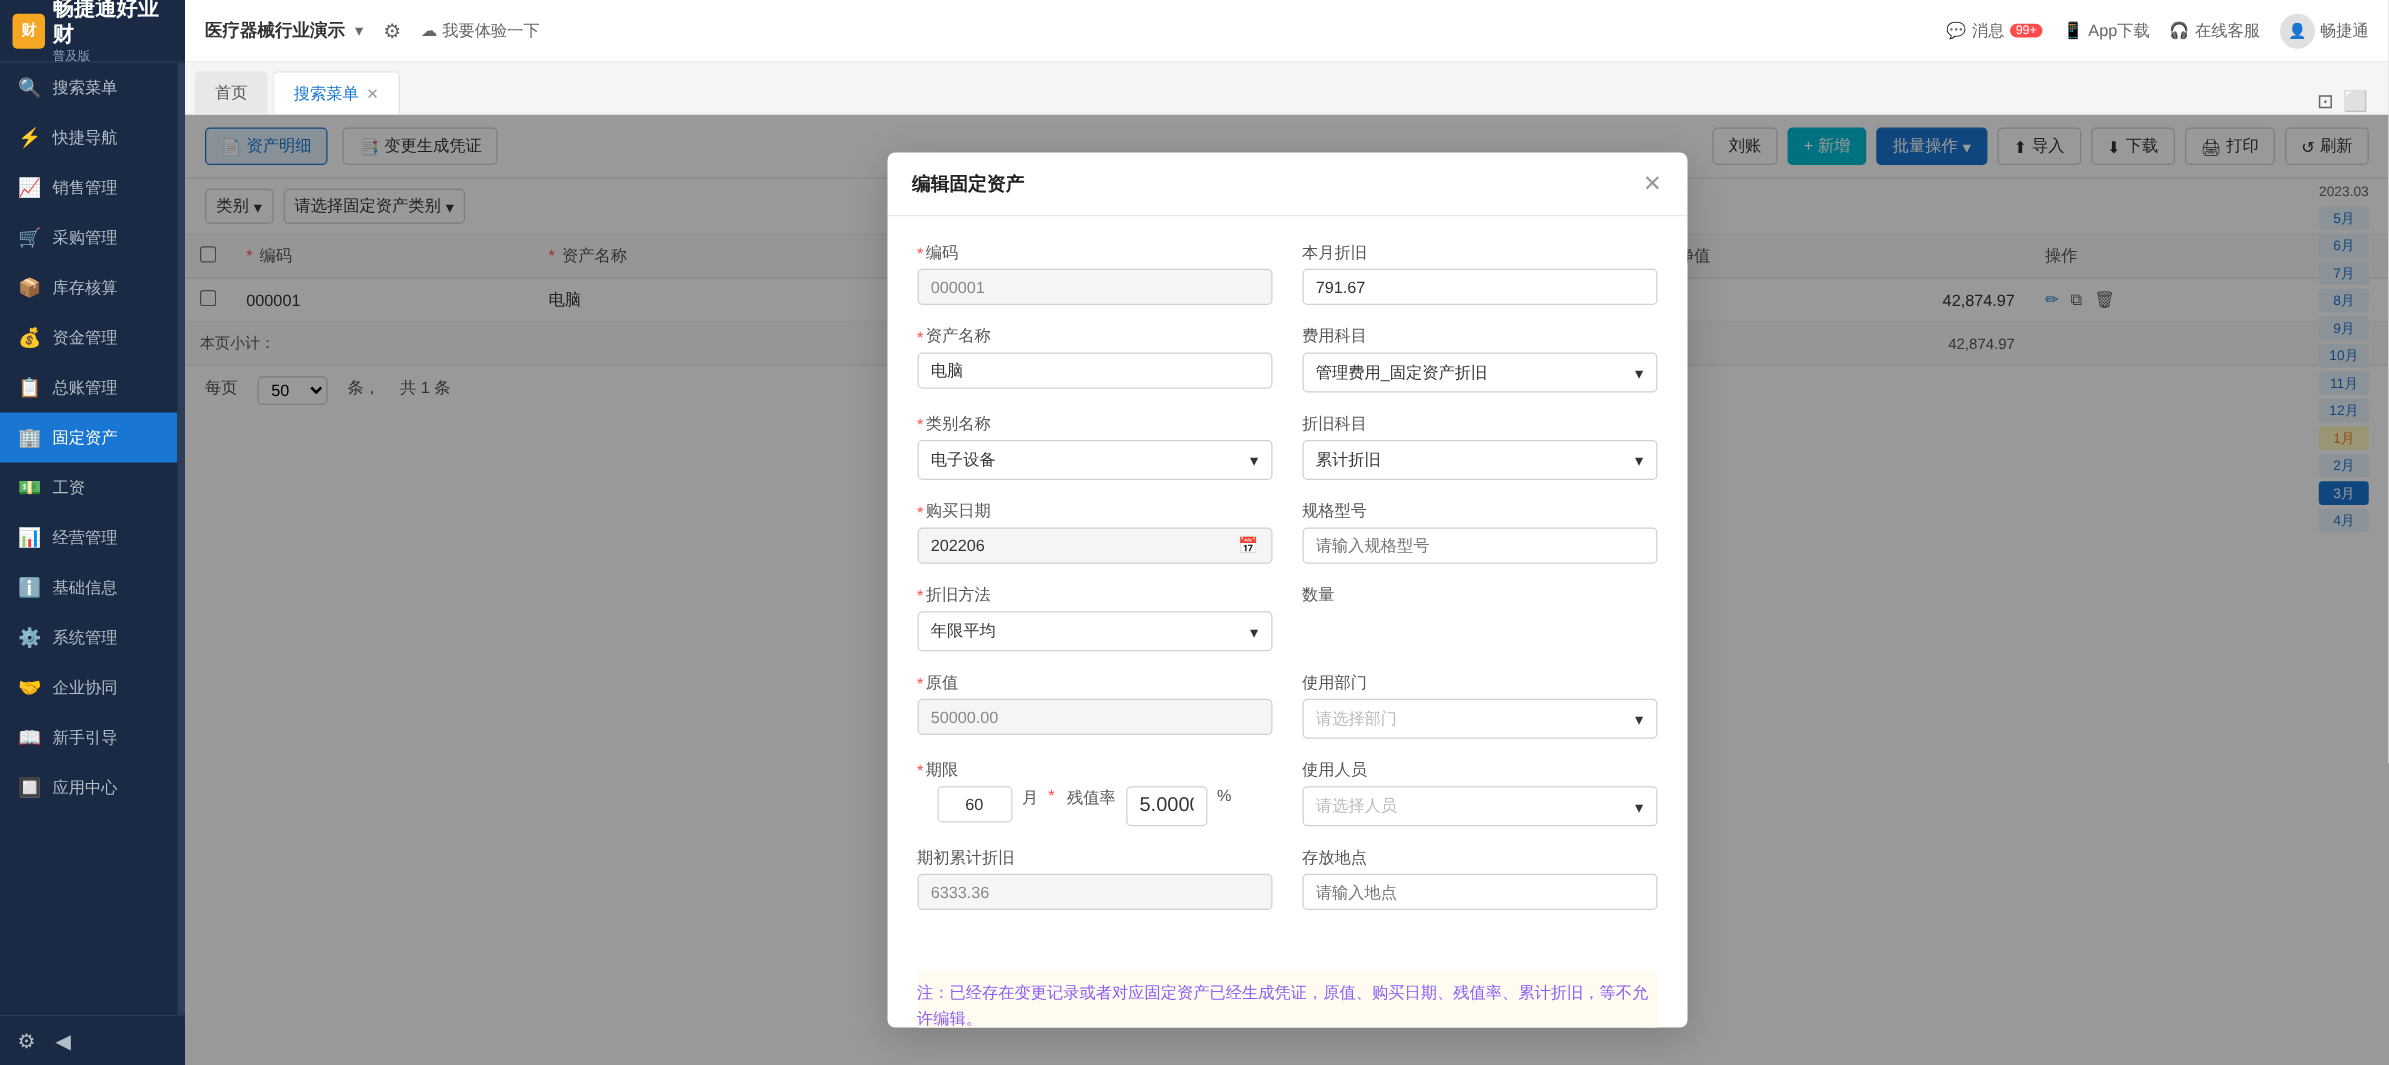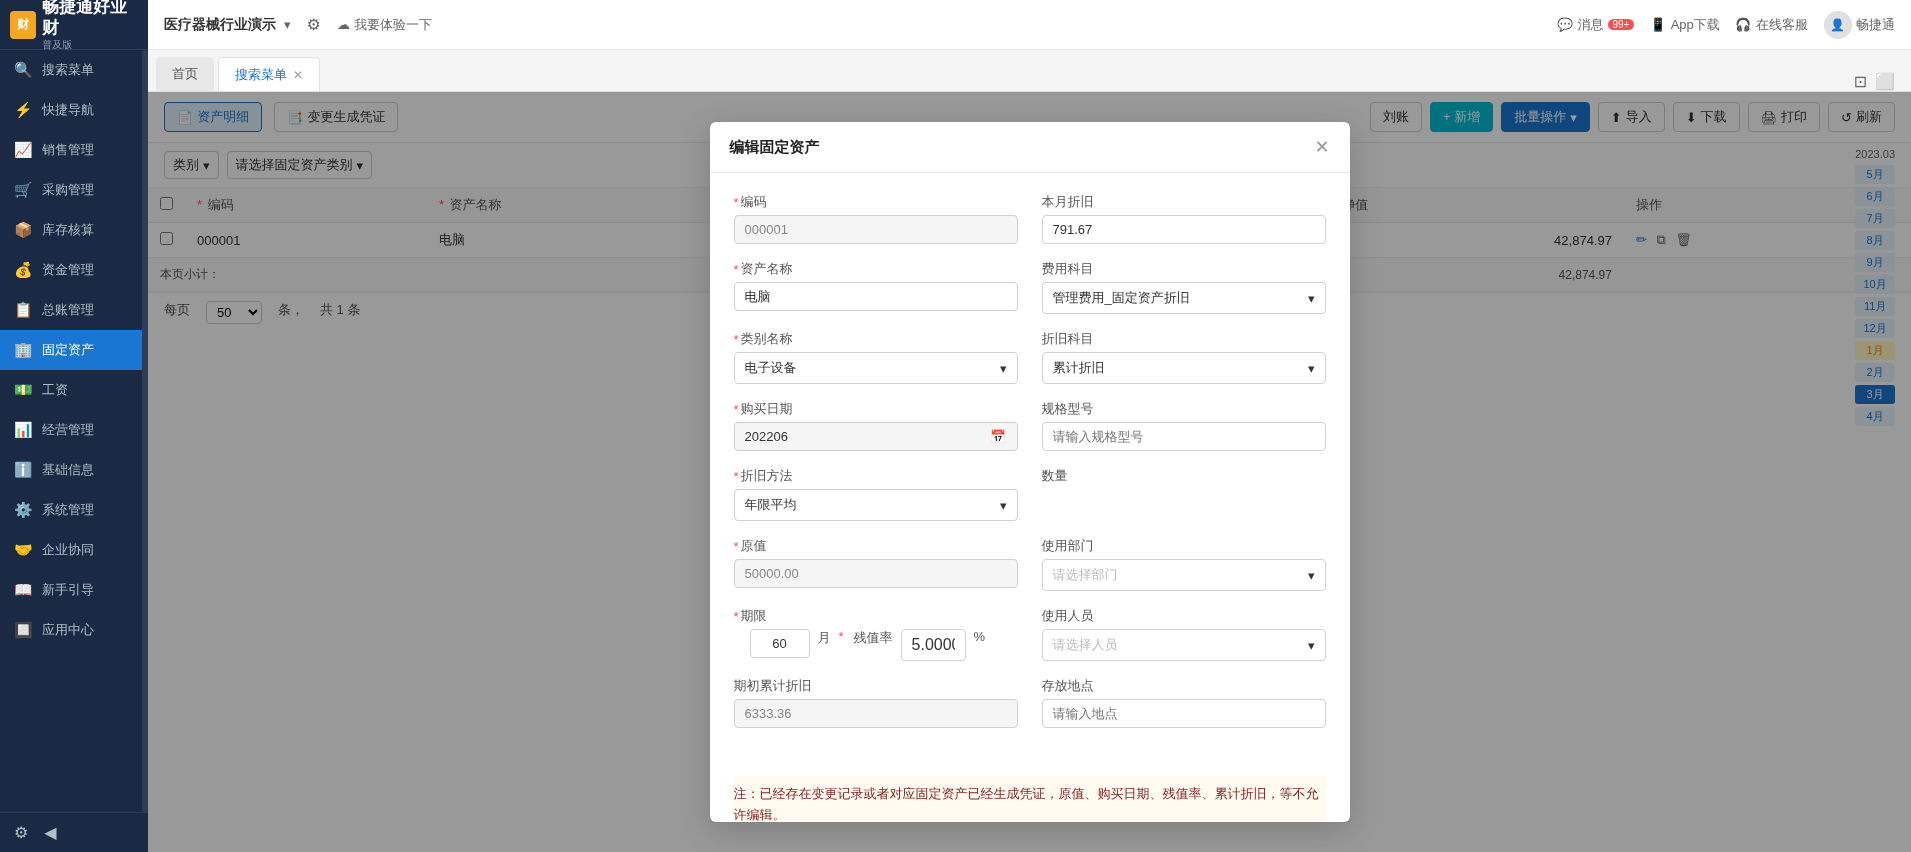--- a/index.html
+++ b/index.html
@@ -228,21 +228,21 @@
     .modal-field-inline { display: flex; align-items: flex-start; gap: 8px; padding-left: 16px; }
     .modal-field-inline input {
       border: 1px solid #d0d0d0; border-radius: 4px;
       padding: 6px 10px; font-size: 13px; color: #333; background: #fff;
       width: 60px; text-align: center;
     }
     .modal-field-inline input.rate-input { width: 60px; background: #fff; }
     .modal-field-inline .unit { color: #555; font-size: 13px; }
     .modal-note {
       background: #fffbf0; border: none; padding: 8px 0;
-      font-size: 12px; color: #7f1d1d; line-height: 1.6; margin-top: 48px;
+      font-size: 12px; color: #8b5cf6; line-height: 1.6; margin-top: 48px;
     }
     .modal-footer {
       display: flex; align-items: center; justify-content: center;
       padding: 12px 20px; border-top: 1px solid #e8e8e8; gap: 16px;
     }
   </style>
 </head>
 <body>
 
 <div class="sidebar">

